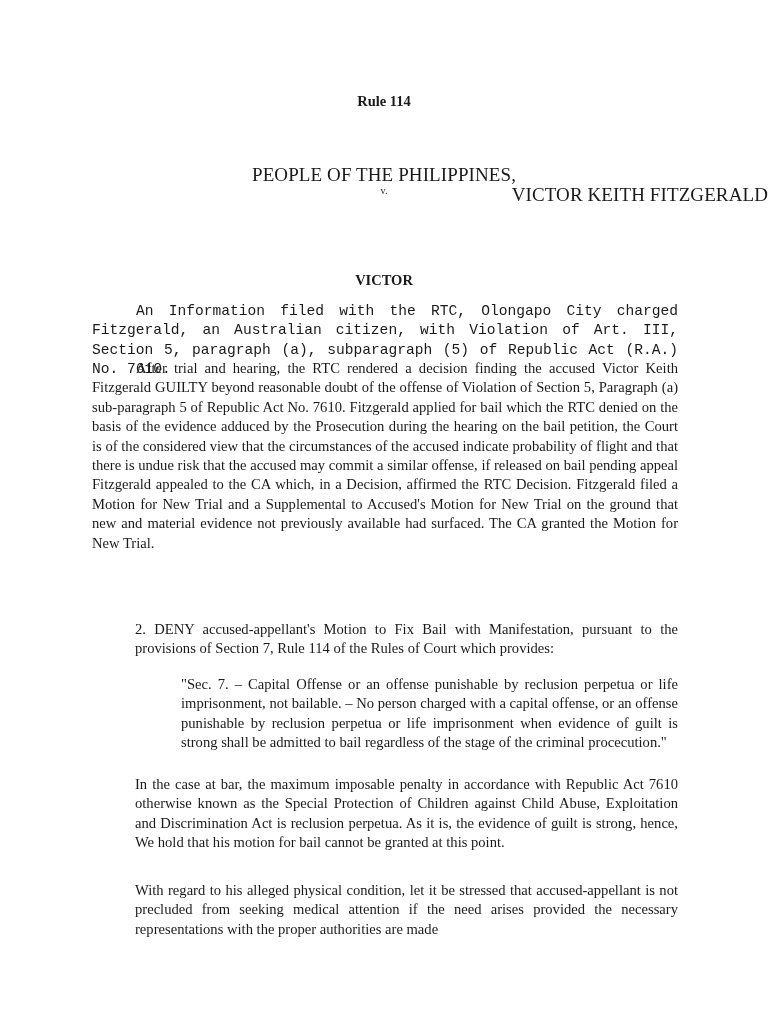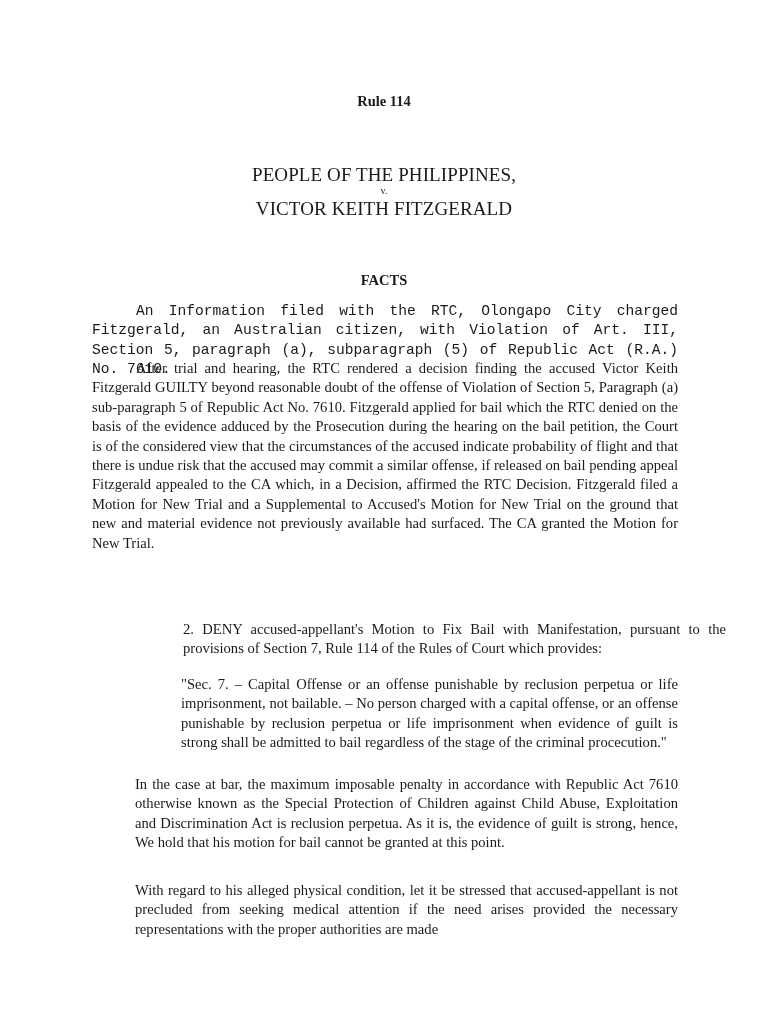--- a/index.html
+++ b/index.html
@@ -66,30 +66,30 @@
 
 <div class="page">
 
   <div class="center bold" style="top:93px;">Rule 114</div>
 
 
   <div class="center caption" style="top:164px;">PEOPLE OF THE PHILIPPINES,</div>
 
   <div class="center small-v" style="top:185px;">v.</div>
 
-  <div class="center caption" style="top:198px;">VICTOR KEITH FITZGERALD</div>
+  <div class="center caption" style="top:184px;text-align:right;">VICTOR KEITH FITZGERALD</div>
 
-  <div class="center bold" style="top:272px;">FACTS</div>
+  <div class="center bold" style="top:272px;">VICTOR</div>
 
   <p class="para main indent-first" style="top:302px;font-family:Liberation Mono, monospace;">An Information filed with the RTC, Olongapo City charged Fitzgerald, an Australian citizen, with Violation of Art. III, Section 5, paragraph (a), subparagraph (5) of Republic Act (R.A.) No. 7610.</p>
 
   <p class="para main indent-first" style="top:359px;">After trial and hearing, the RTC rendered a decision finding the accused Victor Keith Fitzgerald GUILTY beyond reasonable doubt of the offense of Violation of Section 5, Paragraph (a) sub-paragraph 5 of Republic Act No. 7610. Fitzgerald applied for bail which the RTC denied on the basis of the evidence adduced by the Prosecution during the hearing on the bail petition, the Court is of the considered view that the circumstances of the accused indicate probability of flight and that there is undue risk that the accused may commit a similar offense, if released on bail pending appeal Fitzgerald appealed to the CA which, in a Decision, affirmed the RTC Decision. Fitzgerald filed a Motion for New Trial and a Supplemental to Accused's Motion for New Trial on the ground that new and material evidence not previously available had surfaced. The CA granted the Motion for New Trial.</p>
 
 
-  <p class="para block1" style="top:620px;margin-left:48px;">2. DENY accused-appellant's Motion to Fix Bail with Manifestation, pursuant to the provisions of Section 7, Rule 114 of the Rules of Court which provides:</p>
+  <p class="para block1" style="top:620px;">2. DENY accused-appellant's Motion to Fix Bail with Manifestation, pursuant to the provisions of Section 7, Rule 114 of the Rules of Court which provides:</p>
 
   <p class="para block2" style="top:675px;">"Sec. 7. – Capital Offense or an offense punishable by reclusion perpetua or life imprisonment, not bailable. – No person charged with a capital offense, or an offense punishable by reclusion perpetua or life imprisonment when evidence of guilt is strong shall be admitted to bail regardless of the stage of the criminal procecution."</p>
 
   <p class="para block1" style="top:775px;">In the case at bar, the maximum imposable penalty in accordance with Republic Act 7610 otherwise known as the Special Protection of Children against Child Abuse, Exploitation and Discrimination Act is reclusion perpetua. As it is, the evidence of guilt is strong, hence, We hold that his motion for bail cannot be granted at this point.</p>
 
   <p class="para block1" style="top:881px;">With regard to his alleged physical condition, let it be stressed that accused-appellant is not precluded from seeking medical attention if the need arises provided the necessary representations with the proper authorities are made</p>
 
 </div>
 
 </body></html>

